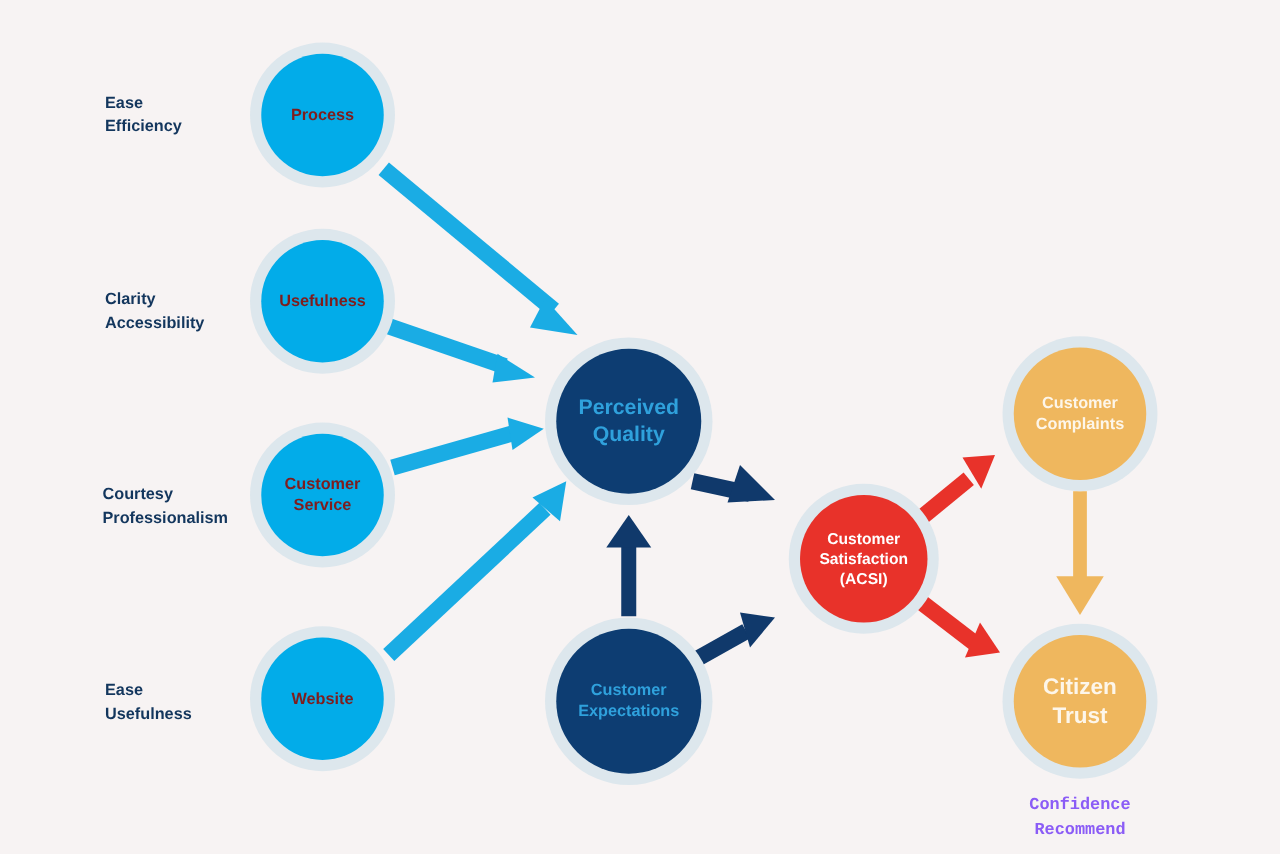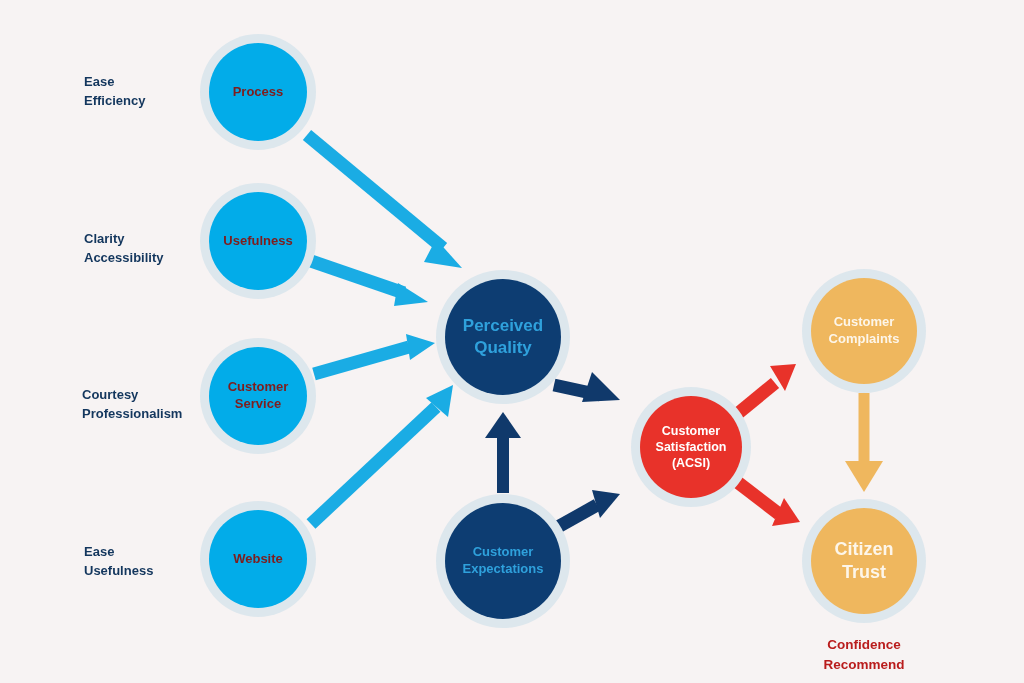--- a/index.html
+++ b/index.html
@@ -41,27 +41,28 @@
     position:absolute;
     color:#13365d;
     font-weight:bold;
     font-size:13px;
     line-height:1.48;
     z-index:4;
     white-space:pre-line;
   }
   .bottomlabel{
     position:absolute;
-    color:#b91c1c;
+    color:#8b5cf6;
     font-weight:bold;
     font-size:13.5px;
     line-height:1.45;
     text-align:center;
     z-index:4;
     white-space:pre-line;
+    font-family:Liberation Mono, monospace;
   }
 </style>
 </head>
 <body>
 
 <div id="stage">
 
   <svg id="arrows" viewBox="0 0 1024 683">
     <g>
       <path d="M307,135 L443,248" stroke="#1aace4" stroke-width="13" fill="none" stroke-linecap="butt"></path>

